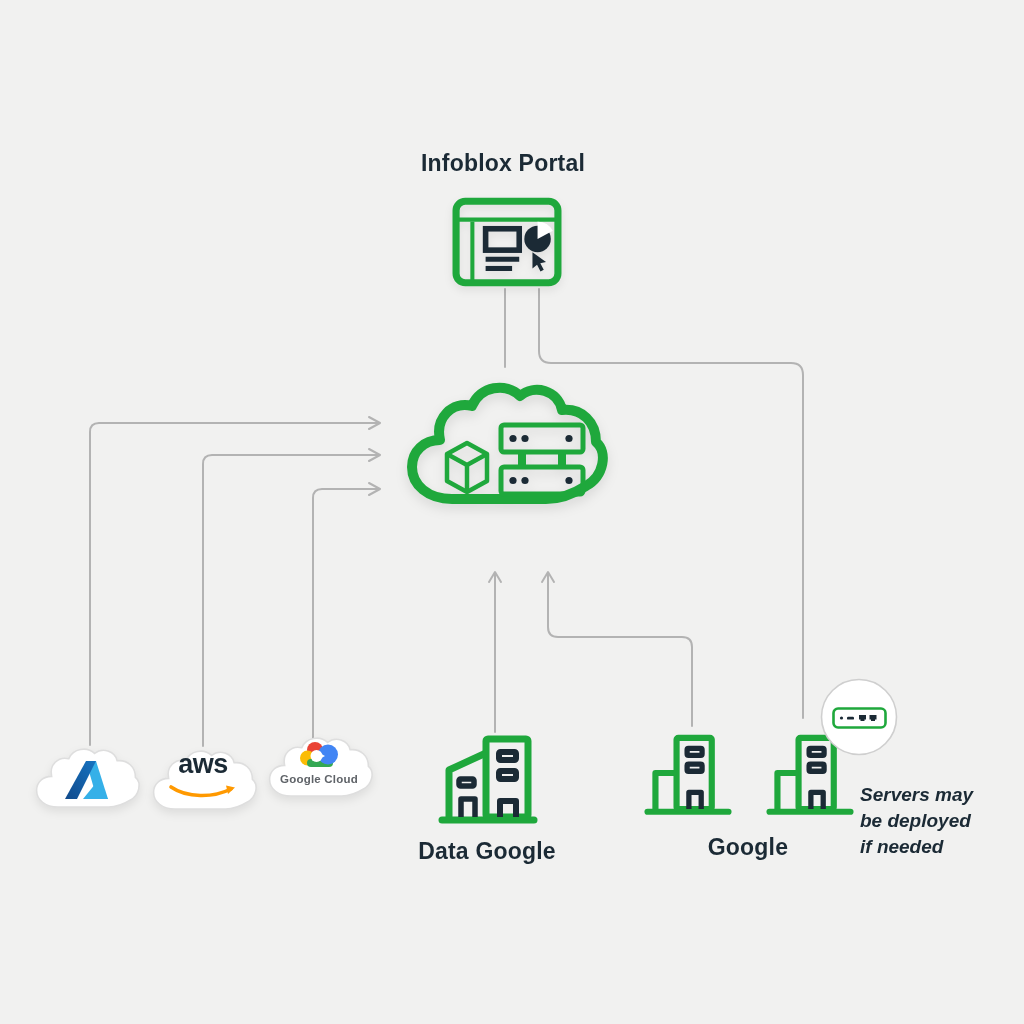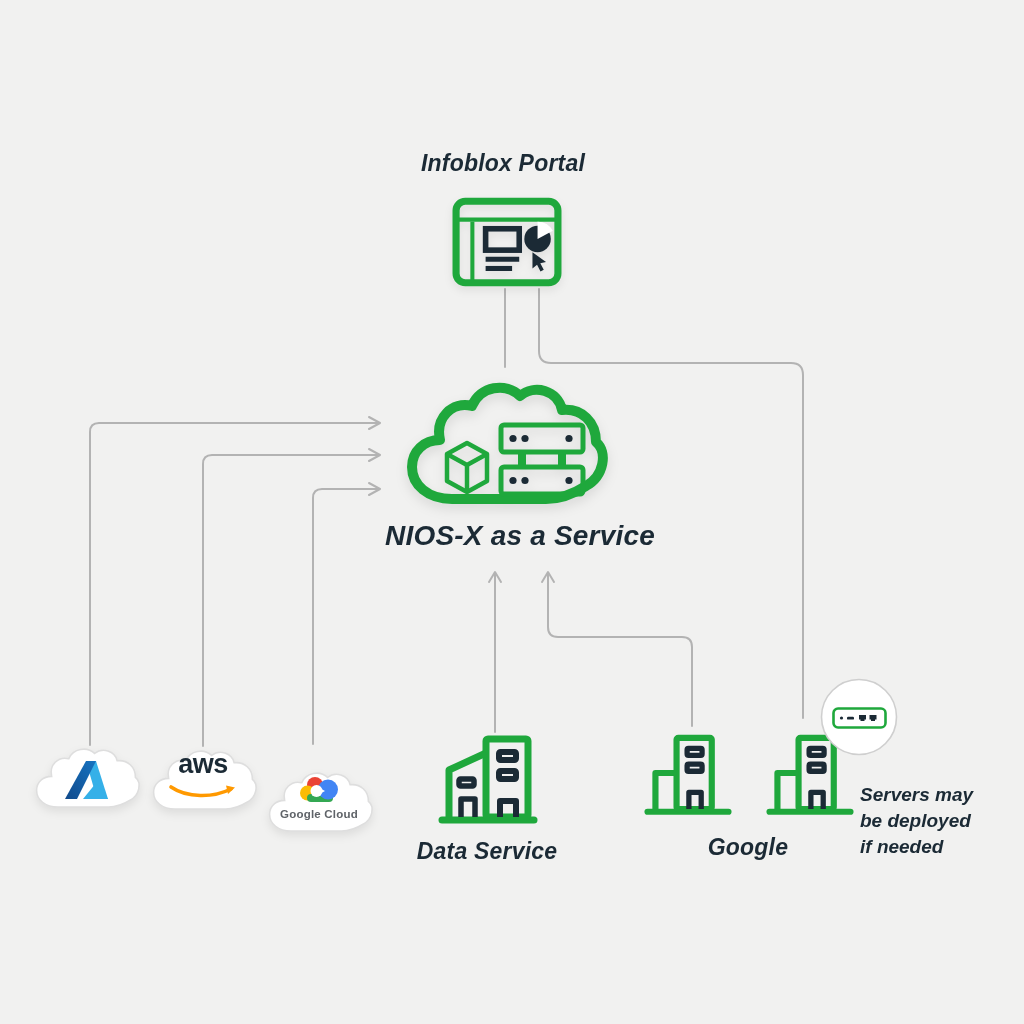--- a/index.html
+++ b/index.html
@@ -10,21 +10,21 @@
   }
   html,body{margin:0;padding:0;background:var(--background);}
   .canvas{
     position:relative;width:1024px;height:1024px;background:var(--background);
     font-family:"Liberation Sans",sans-serif;color:var(--dark);overflow:hidden;
   }
   .abs{position:absolute;}
   svg{display:block;overflow:visible;}
   .connectors{position:absolute;left:0;top:0;}
   .conn{stroke:var(--line);stroke-width:2;fill:none;stroke-linecap:round;stroke-linejoin:round;}
-  .label{position:absolute;text-align:center;color:var(--dark);font-weight:600;font-size:23px;letter-spacing:.2px;font-style:italic;}
+  .label{position:absolute;text-align:center;color:var(--dark);font-weight:600;font-size:23px;letter-spacing:.2px;}
   .title-lg{font-size:28px;font-weight:700;letter-spacing:.2px;}
   .shadowed{filter:drop-shadow(0 5px 6px rgba(0,0,0,.10));}
   .soft-shadow{filter:drop-shadow(0 4px 4px rgba(0,0,0,.08));}
   .note{
     position:absolute;left:860px;top:782px;width:170px;font-style:italic;
     font-weight:600;font-size:19px;line-height:26px;color:var(--dark);text-align:left;
   }
   .provider-cloud{position:absolute;width:116px;height:78px;}
   .provider-cloud .logo{position:absolute;left:50%;top:50%;transform:translate(-50%,-50%);}
   .aws-text{position:absolute;left:0;top:8px;width:100%;text-align:center;
@@ -90,21 +90,20 @@
       <rect x="3" y="3" width="82" height="27" rx="3" fill="#ffffff" class="green-stroke" stroke-width="5"></rect>
       <rect x="3" y="45" width="82" height="27" rx="3" fill="#ffffff" class="green-stroke" stroke-width="5"></rect>
       <circle cx="15" cy="16.5" r="3.6" fill="var(--dark)"></circle>
       <circle cx="27" cy="16.5" r="3.6" fill="var(--dark)"></circle>
       <circle cx="71" cy="16.5" r="3.6" fill="var(--dark)"></circle>
       <circle cx="15" cy="58.5" r="3.6" fill="var(--dark)"></circle>
       <circle cx="27" cy="58.5" r="3.6" fill="var(--dark)"></circle>
       <circle cx="71" cy="58.5" r="3.6" fill="var(--dark)"></circle>
     </g>
   </svg>
-  <div class="label title-lg abs" style="left:370px;top:520px;width:300px;">NIOS-X as a Service</div>
 
   <div class="provider-cloud" style="left:28px;top:741px;">
     <svg class="soft-shadow" width="116" height="78" viewBox="0 0 216 150" preserveAspectRatio="none">
       <path d="M56,127 C32,127 16,113 16,95 C16,79 28,68 44,68 C39,46 56,29 76,34 C84,14 110,10 124,24 C138,12 162,18 166,38 C186,36 200,50 200,70 C212,80 208,104 190,114 C179,121 166,127 150,127 Z" fill="#ffffff" stroke="#dedede" stroke-width="3"></path>
     </svg>
     <svg class="logo" width="46" height="42" viewBox="0 0 46 42">
       <defs>
         <linearGradient id="azgrad" x1="0" y1="1" x2="1" y2="0">
           <stop offset="0" style="stop-color:var(--azure-blue-dark,#114a8b)"></stop>
           <stop offset="1" style="stop-color:var(--azure-blue-mid,#1673c1)"></stop>
@@ -120,21 +119,21 @@
     <svg class="soft-shadow" width="116" height="78" viewBox="0 0 216 150" preserveAspectRatio="none">
       <path d="M56,127 C32,127 16,113 16,95 C16,79 28,68 44,68 C39,46 56,29 76,34 C84,14 110,10 124,24 C138,12 162,18 166,38 C186,36 200,50 200,70 C212,80 208,104 190,114 C179,121 166,127 150,127 Z" fill="#ffffff" stroke="#dedede" stroke-width="3"></path>
     </svg>
     <div class="aws-text">aws</div>
     <svg class="aws-swoosh" width="72" height="16" viewBox="0 0 72 16">
       <path d="M4,2 C20,13 46,13 64,4" stroke="var(--aws-orange)" stroke-width="3.6" fill="none" stroke-linecap="round"></path>
       <polygon points="59,0.5 68,2.5 61,9" fill="var(--aws-orange)"></polygon>
     </svg>
   </div>
 
-  <div class="provider-cloud" style="left:261px;top:765px;">
+  <div class="provider-cloud" style="left:261px;top:730px;">
     <svg class="soft-shadow" width="116" height="78" viewBox="0 0 216 150" preserveAspectRatio="none">
       <path d="M56,127 C32,127 16,113 16,95 C16,79 28,68 44,68 C39,46 56,29 76,34 C84,14 110,10 124,24 C138,12 162,18 166,38 C186,36 200,50 200,70 C212,80 208,104 190,114 C179,121 166,127 150,127 Z" fill="#ffffff" stroke="#dedede" stroke-width="3"></path>
     </svg>
     <svg class="gcp-glyph" width="42" height="30" viewBox="0 0 42 30">
       <circle cx="17" cy="10" r="8" fill="var(--google-red)"></circle>
       <circle cx="9.5" cy="18" r="7.5" fill="var(--google-yellow)"></circle>
       <rect x="9" y="19" width="26" height="8" rx="4" fill="var(--google-green)"></rect>
       <circle cx="30" cy="14.5" r="10" fill="var(--google-blue)"></circle>
       <circle cx="18.5" cy="16" r="6" fill="#ffffff"></circle>
       <polygon points="18,11 27,16 18,21" fill="#ffffff"></polygon>
@@ -148,21 +147,21 @@
     <rect x="48" y="13" width="42" height="78" rx="2" class="green-stroke" stroke-width="7" stroke-linejoin="round"></rect>
     <path d="M11,91 V44 L48,27" class="green-stroke" stroke-width="7" stroke-linejoin="round"></path>
     <g class="dark-stroke" stroke-width="6" stroke-linejoin="round">
       <rect x="61" y="26" width="17" height="8" rx="1.5"></rect>
       <rect x="61" y="45" width="17" height="8" rx="1.5"></rect>
       <path d="M62,91 V75 H78 V91"></path>
       <rect x="21" y="53" width="15" height="7" rx="1.5" stroke-width="5.5"></rect>
       <path d="M23,91 V73 H37 V91" stroke-width="5.5"></path>
     </g>
   </svg>
-  <div class="label abs" style="left:387px;top:838px;width:200px;">Data Service</div>
+  <div class="label abs" style="left:387px;top:838px;width:200px;">Data Google</div>
 
   <svg class="abs" style="left:644px;top:726px;" width="88" height="94" viewBox="0 0 100 100">
     <line x1="4" y1="94" x2="96" y2="94" class="green-stroke" stroke-width="7" stroke-linecap="round"></line>
     <rect x="37" y="10" width="40" height="81" rx="2" class="green-stroke" stroke-width="7" stroke-linejoin="round"></rect>
     <path d="M13,91 V50 H37" class="green-stroke" stroke-width="7" stroke-linejoin="round"></path>
     <g class="dark-stroke" stroke-width="6" stroke-linejoin="round">
       <rect x="49" y="22" width="17" height="8" rx="1.5"></rect>
       <rect x="49" y="40" width="17" height="8" rx="1.5"></rect>
       <path d="M51,91 V72 H65 V91"></path>
     </g>

